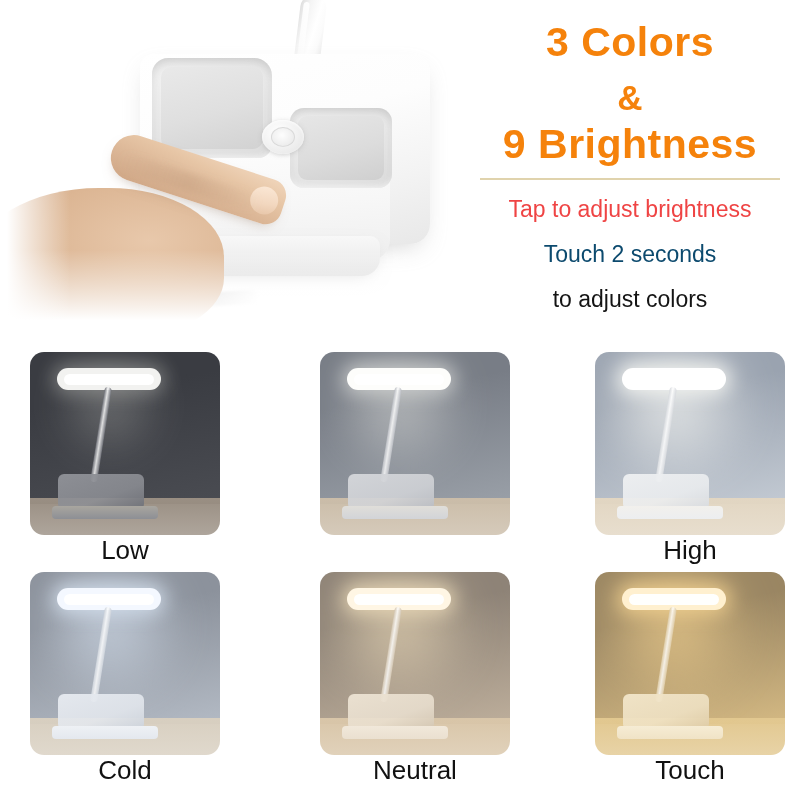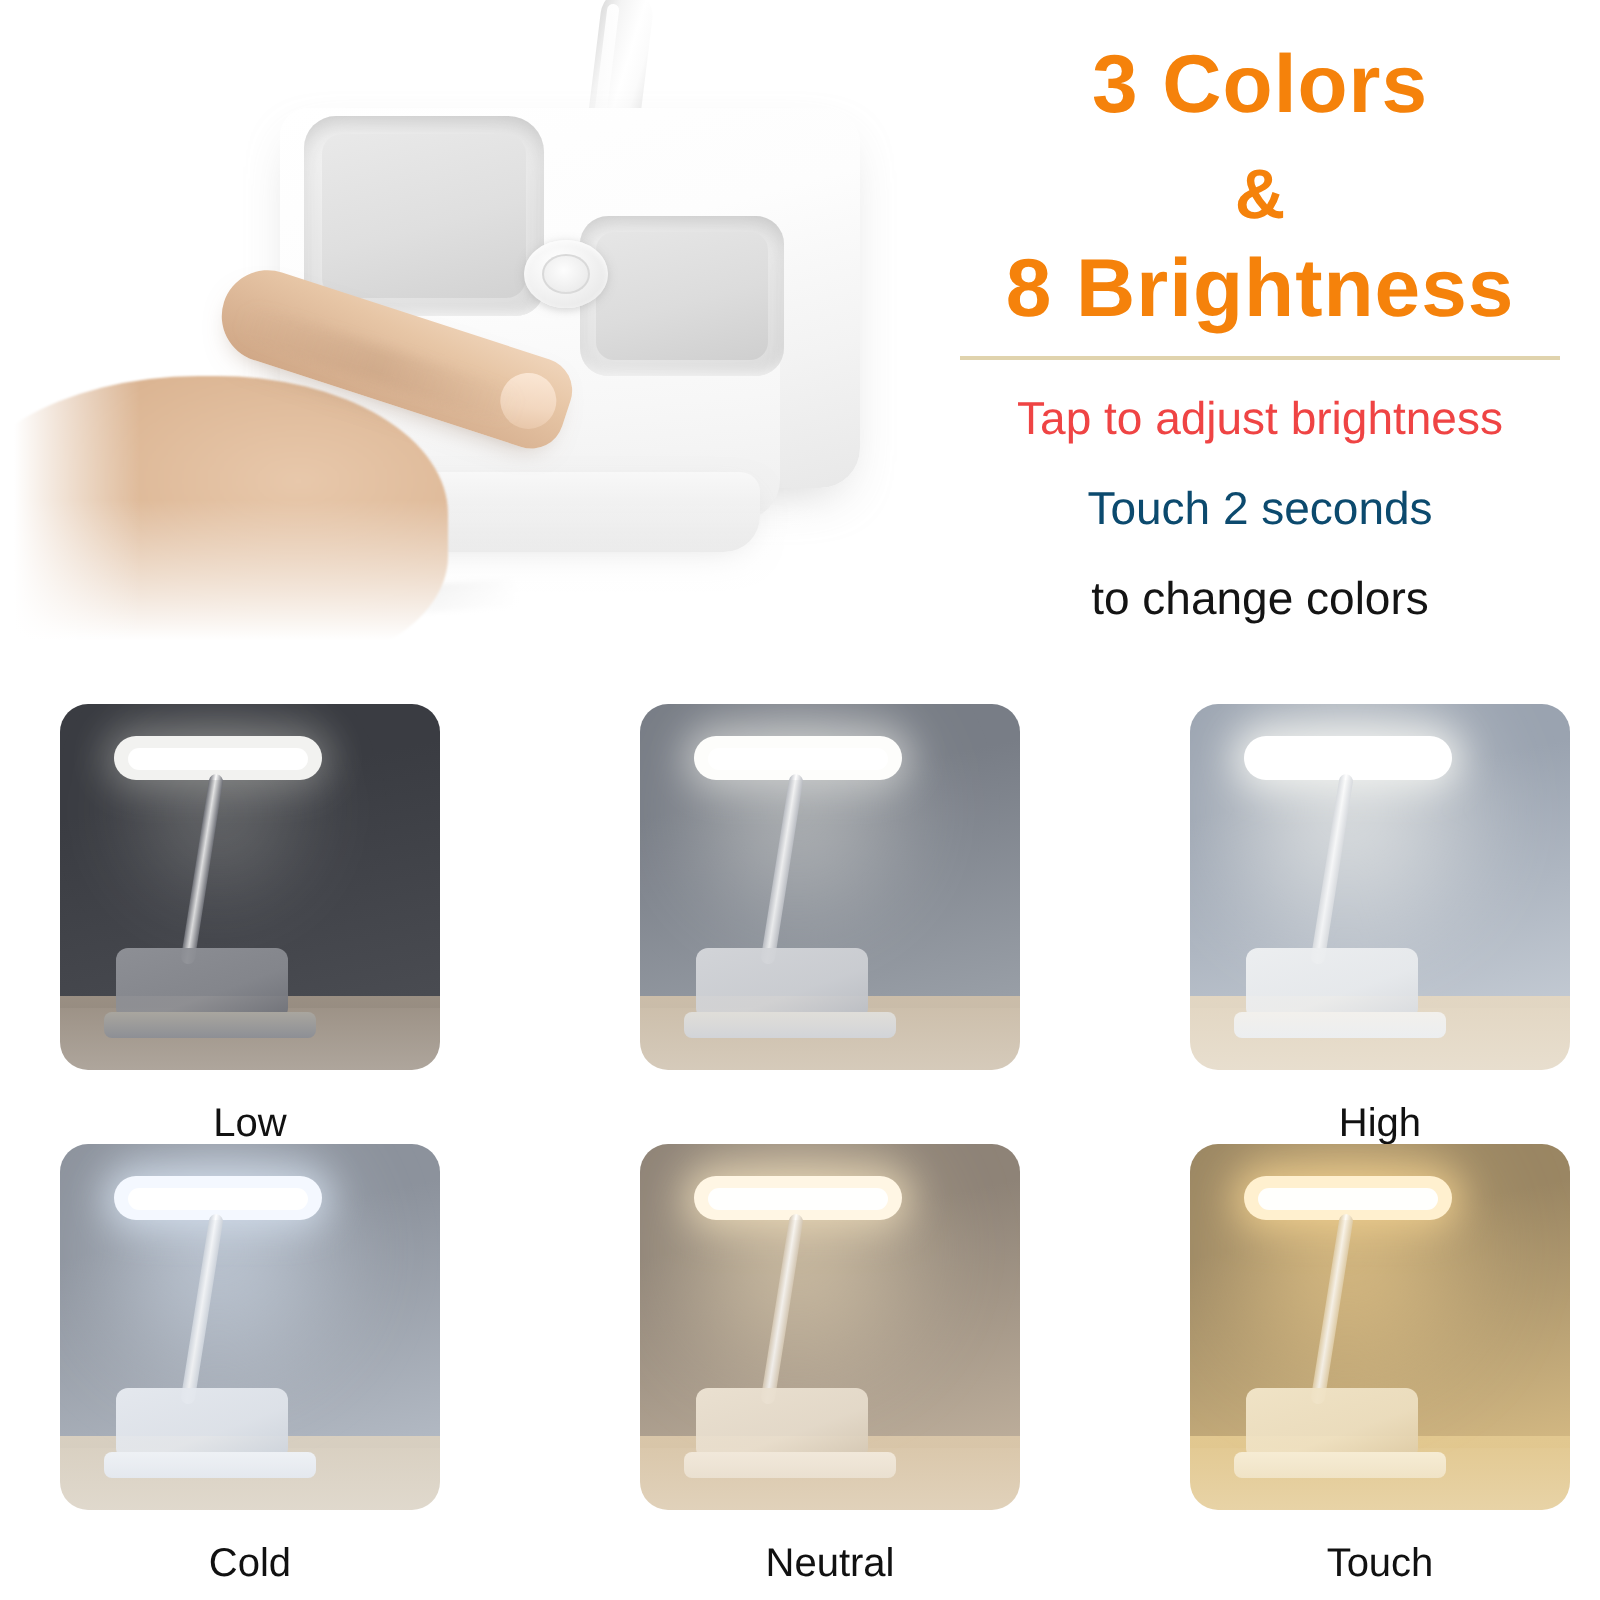--- a/index.html
+++ b/index.html
@@ -197,23 +197,23 @@
   .grid { position:absolute; left:0; top:340px; width:800px; height:460px; }
 
   .cell { position:absolute; width:190px; }
   .cell .shot {
     position:relative;
     width:190px; height:183px;
     border-radius:14px;
     overflow:hidden;
   }
   .cell .cap {
-    margin-top:17px;
+    margin-top:2px;
     text-align:center;
-    font-size:20px;
+    font-size:26px;
     color:#111111;
     line-height:1;
   }
 
   
   .wall  { position:absolute; left:0; top:0; width:190px; height:152px; }
   .desk  { position:absolute; left:0; top:146px; width:190px; height:37px; }
 
   .panel {
     position:absolute;
@@ -271,27 +271,27 @@
     <div class="hand"></div>
     <div class="finger"></div>
     <div class="finger-shade"></div>
     <div class="hero-fade"></div>
     <div class="hero-fade-l"></div>
   </div>
 
   <div class="headline">
     <div class="hl-line hl-1" style="color: rgb(245, 130, 11);">3 Colors</div>
     <div class="hl-amp" style="color: rgb(245, 130, 11);">&amp;</div>
-    <div class="hl-line hl-2" style="color: rgb(245, 130, 11);">8 Brightness</div>
+    <div class="hl-line hl-2" style="color: rgb(245, 130, 11);">9 Brightness</div>
 
     <div class="rule" style="background: rgb(224, 211, 173);"></div>
 
     <div class="sub sub-1" style="color: #ef4444;">Tap to adjust brightness</div>
     <div class="sub sub-2" style="color: #0c4a6e;">Touch 2 seconds</div>
-    <div class="sub sub-3" style="color: rgb(20, 20, 20);">to change colors</div>
+    <div class="sub sub-3" style="color: rgb(20, 20, 20);">to adjust colors</div>
   </div>
 
   <div class="grid">
       <div class="cell" style="left: 30px; top: 12px;">
         <div class="shot">
           <div class="wall" style="background: linear-gradient(168deg, rgb(58, 60, 66) 0%, rgb(58, 60, 66) 30%, rgb(74, 76, 82) 100%);"></div>
           <div class="desk" style="background: linear-gradient(rgb(154, 143, 131), rgba(154, 143, 131, 0.8));"></div>
           <div class="glow" style="width: 120px; height: 120px; left: 19px; top: -7px; background: radial-gradient(circle, rgba(255, 255, 245, 0.28) 0%, rgba(255, 255, 255, 0) 70%);"></div>
           <div class="panel" style="background: rgb(242, 242, 240); box-shadow: rgba(255, 255, 245, 0.28) 0px 0px 18px 5px;">
             <div style="position: absolute; left: 7px; top: 6px; width: 90px; height: 11px; border-radius: 6px; background: rgba(255, 255, 255, 0.95);"></div>

